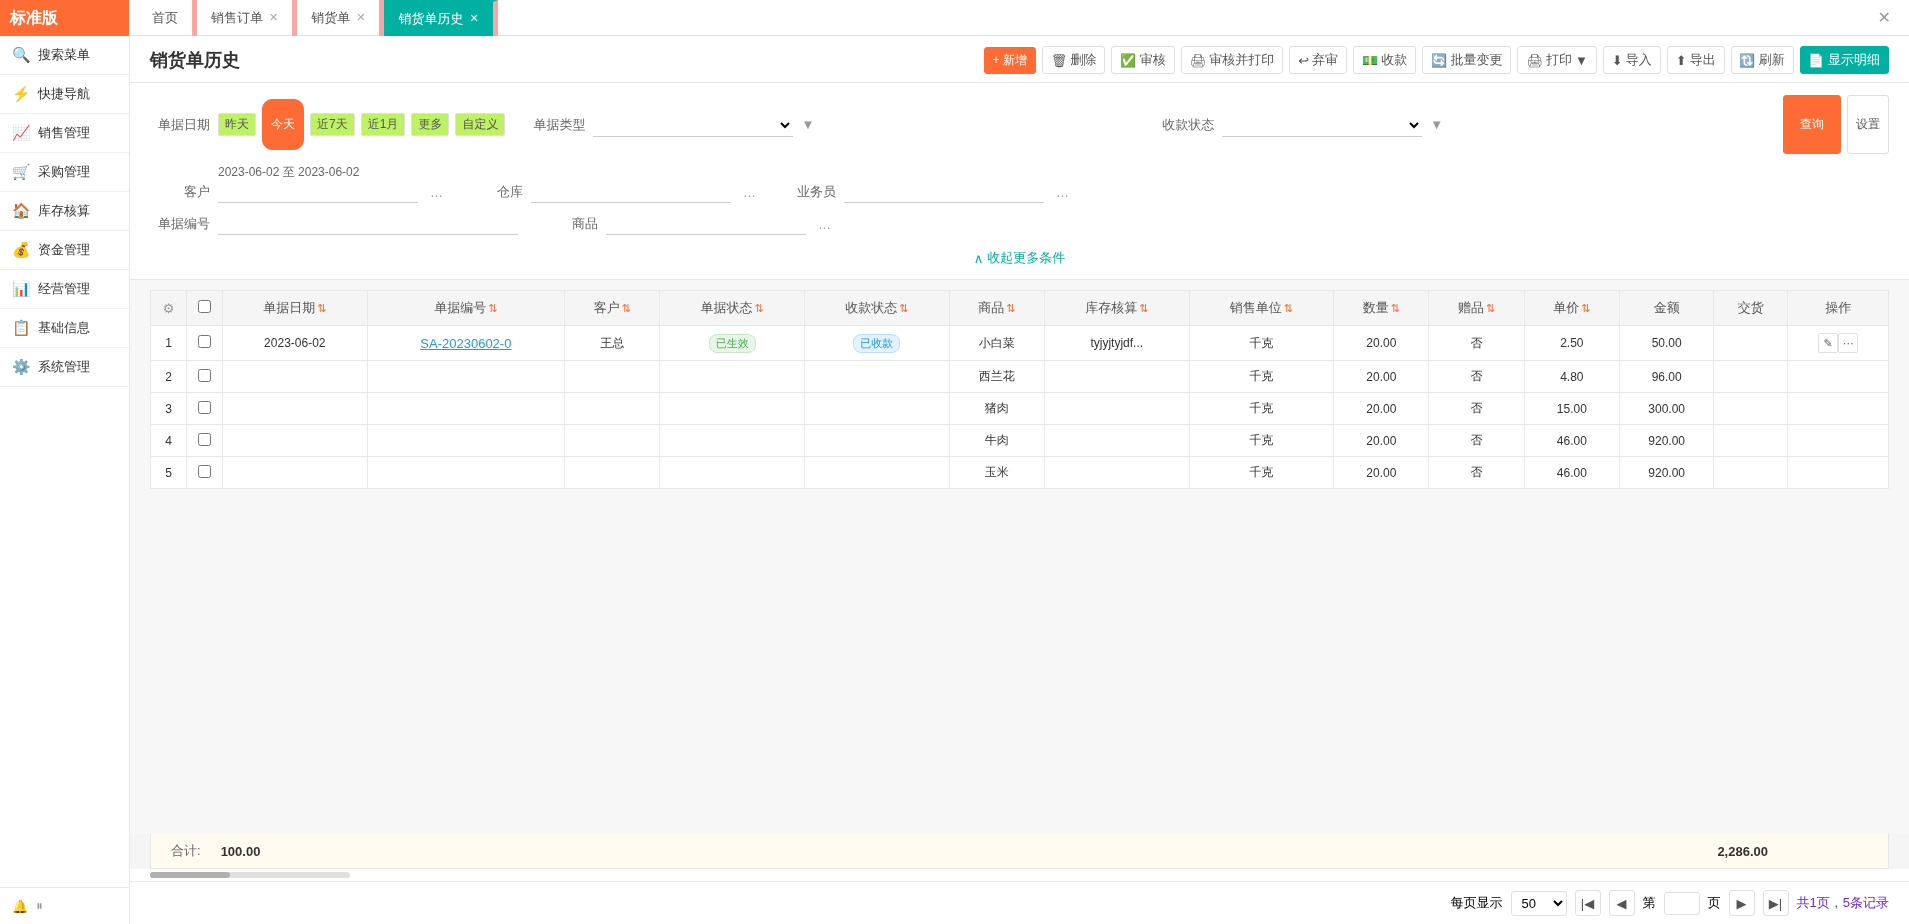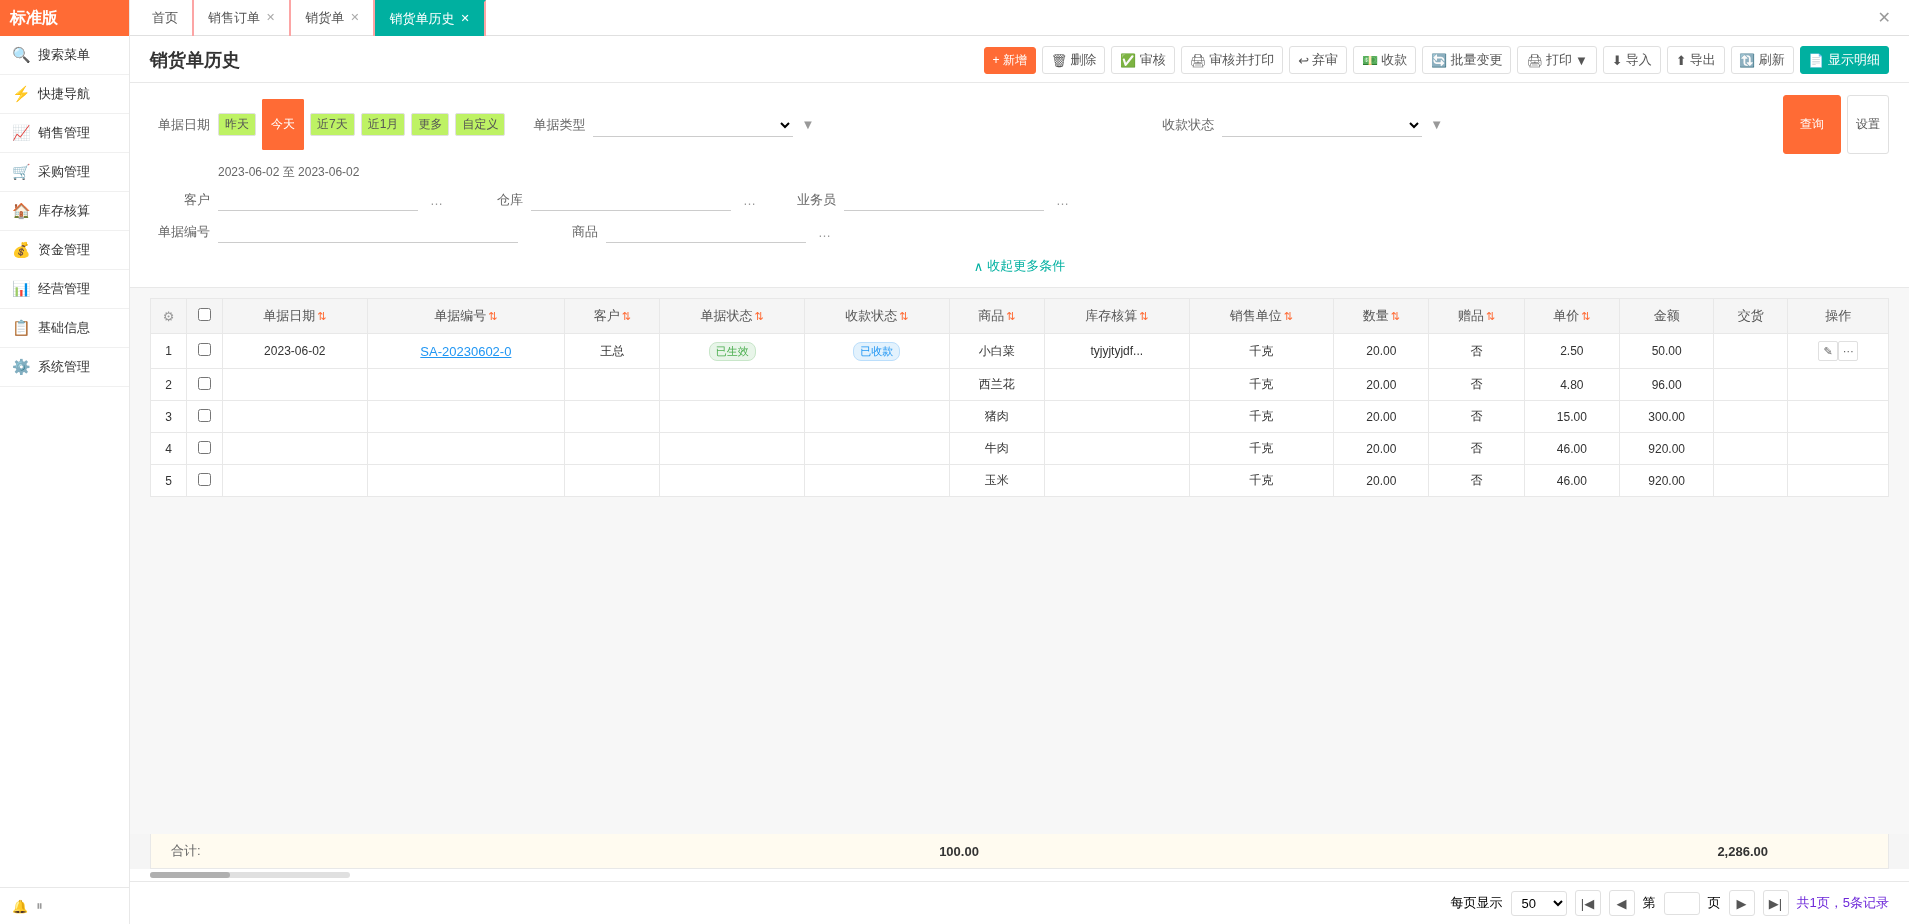--- a/index.html
+++ b/index.html
@@ -62,21 +62,21 @@
       padding: 0 8px;
       gap: 0;
       flex-shrink: 0;
     }
     .tab {
       padding: 0 14px;
       height: 36px;
       display: flex;
       align-items: center;
       cursor: pointer;
-      border-right: 2px solid #fca5a5;
+      border-right: 5px solid #fca5a5;
       color: #555;
       gap: 6px;
       white-space: nowrap;
     }
     .tab.active {
       background: #00b0a0;
       color: #fff;
       border-top: 2px solid #00b0a0;
     }
     .tab .close-icon { font-size: 11px; color: #aaa; cursor: pointer; }
@@ -153,21 +153,21 @@
     .date-filter { display: flex; align-items: center; gap: 6px; }
     .date-btn {
       padding: 2px 6px;
       border: 1px solid #e0e0e0;
       background: #bef264;
       cursor: pointer;
       border-radius: 2px;
       font-size: 12px;
       color: #555;
     }
-    .date-btn.active { background: #ff6b35; color: #fff; border-color: #ff6b35; border-radius: 1px; padding: 16px 8px; }
+    .date-btn.active { background: #ff6b35; color: #fff; border-color: #ff6b35; border-radius: 10px; padding: 16px 8px; }
     .date-range { color: #666; font-size: 12px; }
     .more-dots { color: #999; cursor: pointer; margin-left: 4px; }
     .collapse-btn {
       display: flex; align-items: center; gap: 4px;
       color: #00b0a0;
       cursor: pointer;
       font-size: 12px;
       justify-content: center;
       padding: 4px 0 0 0;
     }
@@ -447,21 +447,21 @@
         </select>
         <span style="color:#999">▼</span>
       </div>
 
       <div style="display:flex;gap:6px;margin-left:auto">
         <button class="btn btn-primary" style="padding:20px 16px;">查询</button>
         <button class="btn">设置</button>
       </div>
     </div>
 
-    <div style="margin-left:68px;margin-bottom:8px">
+    <div style="margin-left:68px;">
       <span class="date-range">2023-06-02 至 2023-06-02</span>
     </div>
 
     <div class="search-row">
 
       <div class="search-field">
         <span class="search-label">客户</span>
         <input class="search-input" style="width: 200px;">
         <span class="more-dots">…</span>
       </div>
@@ -676,21 +676,21 @@
             <td>920.00</td>
             <td></td>
             <td></td>
           </tr>
         </tbody>
     </table>
   </div>
 
   <div class="table-footer">
     <span class="footer-label">合计:</span>
-    <span style="flex:1;text-align:center">
+    <span style="flex:1;text-align:left">
       <span class="footer-total">100.00</span>
     </span>
     <span style="margin-left:auto;margin-right:100px">
       <span class="footer-total">2,286.00</span>
     </span>
   </div>
 
   <div class="scrollbar-row">
     <div class="scrollbar-track">
       <div class="scrollbar-thumb"></div>

